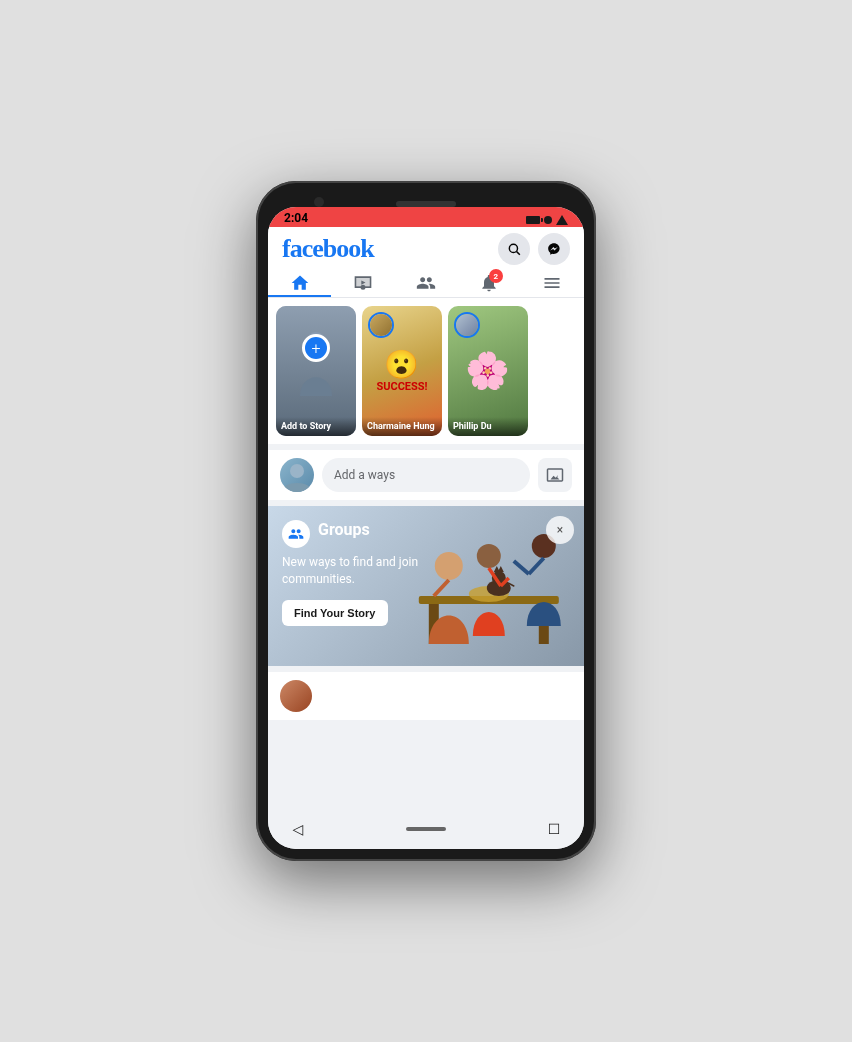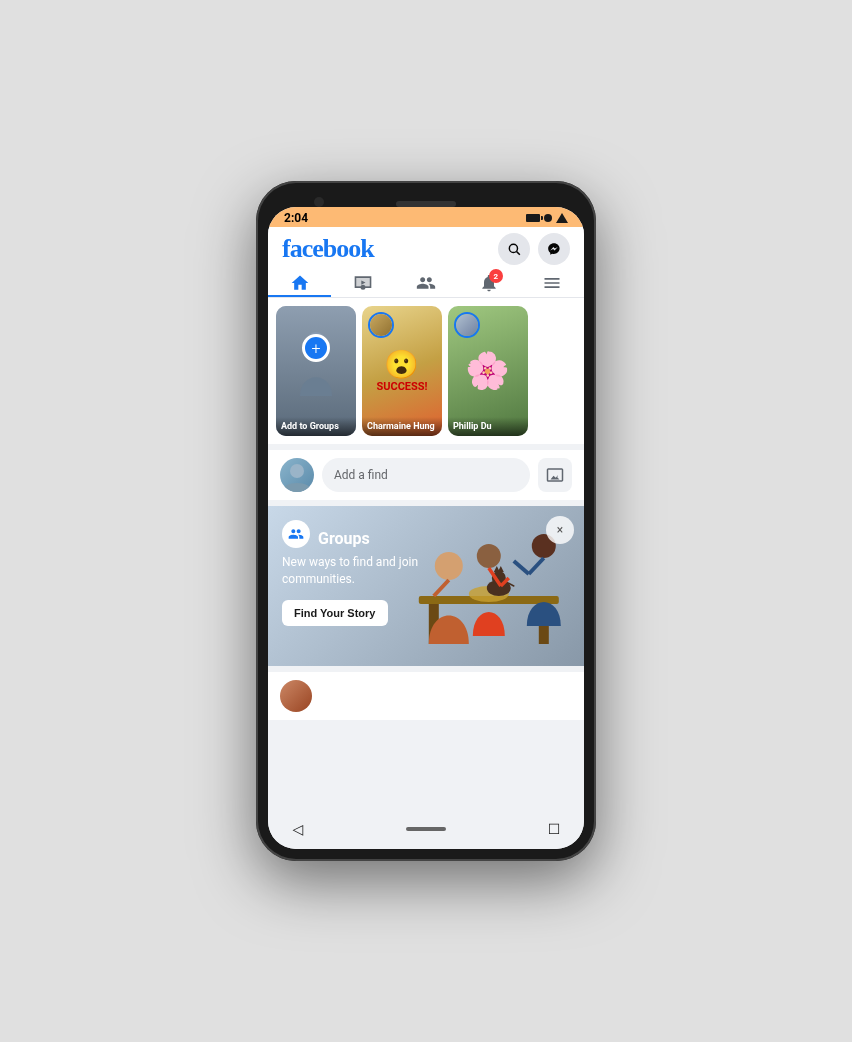--- a/index.html
+++ b/index.html
@@ -46,24 +46,24 @@
       flex: 1;
       background: #f0f2f5;
       border-radius: 28px;
       overflow: hidden;
       display: flex;
       flex-direction: column;
       margin-top: 14px;
     }
     
     .status-bar {
-      background: #fdba74;
+      background: #ef4444;
       display: flex;
       justify-content: space-between;
-      align-items: center;
+      align-items: flex-end;
       padding: 4px 16px 2px;
       font-size: 11px;
       font-weight: 600;
       gap: 11px;
     }
     .status-time { font-size: 12px; font-weight: 700; }
     .status-icons { display: flex; align-items: center; gap: 4px; }
     .status-battery {
       width: 14px; height: 8px;
       background: #1a1a1a;
@@ -295,21 +295,21 @@
       overflow: hidden;
       min-height: 160px;
     }
     .groups-content {
       position: relative;
       z-index: 2;
       padding: 14px 14px;
     }
     .groups-title-row {
       display: flex;
-      align-items: flex-end;
+      align-items: flex-start;
       gap: 8px;
       margin-bottom: 6px;
     }
     .groups-icon {
       width: 28px; height: 28px;
       background: #fff;
       border-radius: 50%;
       display: flex;
       align-items: center;
       justify-content: center;
@@ -465,21 +465,21 @@
             <div class="story-person-silhouette"></div>
 
             <svg style="position:absolute;top:20px;left:50%;transform:translateX(-50%);" width="40" height="70" viewBox="0 0 40 70">
               <circle cx="20" cy="16" r="10" fill="#8a9bb0"></circle>
               <path d="M4 70 C4 45 36 45 36 70" fill="#6a7e92"></path>
             </svg>
           </div>
           <div class="story-add-plus">
             <div class="story-add-inner">+</div>
           </div>
-          <div class="story-label">Add to Groups</div>
+          <div class="story-label">Add to Story</div>
         </div>
 
 
         <div class="story-card">
           <div style="width:100%;height:100%;background:linear-gradient(160deg,#e8d48c 0%,#c4a044 50%,#e06030 100%);position:relative;display:flex;align-items:center;justify-content:center;">
 
             <div style="font-size:28px;line-height:1;text-align:center;">
               <div>😮</div>
               <div style="font-size:11px;color:#c00;font-weight:bold;margin-top:2px;">SUCCESS!</div>
             </div>
@@ -502,21 +502,21 @@
       </div>
 
       <div class="post-composer">
         <div class="composer-avatar">
           <svg viewBox="0 0 34 34" width="34" height="34">
             <circle cx="17" cy="13" r="7" fill="#9ab4c8"></circle>
             <path d="M2 34 C2 22 32 22 32 34" fill="#7a9aae"></path>
           </svg>
         </div>
         <div class="composer-input">
-          <span>Add a find</span>
+          <span>Add a ways</span>
         </div>
         <div class="composer-photo-btn">
           <svg width="18" height="18" viewBox="0 0 24 24" fill="#606770">
             <path d="M21 3H3C2 3 1 4 1 5v14c0 1.1.9 2 2 2h18c1 0 2-1 2-2V5c0-1-1-2-2-2zm0 16H3V5h18v14zm-5-7l-3 3.72L10 13l-4 5h12l-3-3z"></path>
           </svg>
         </div>
       </div>
 
       <div class="groups-promo">
 

